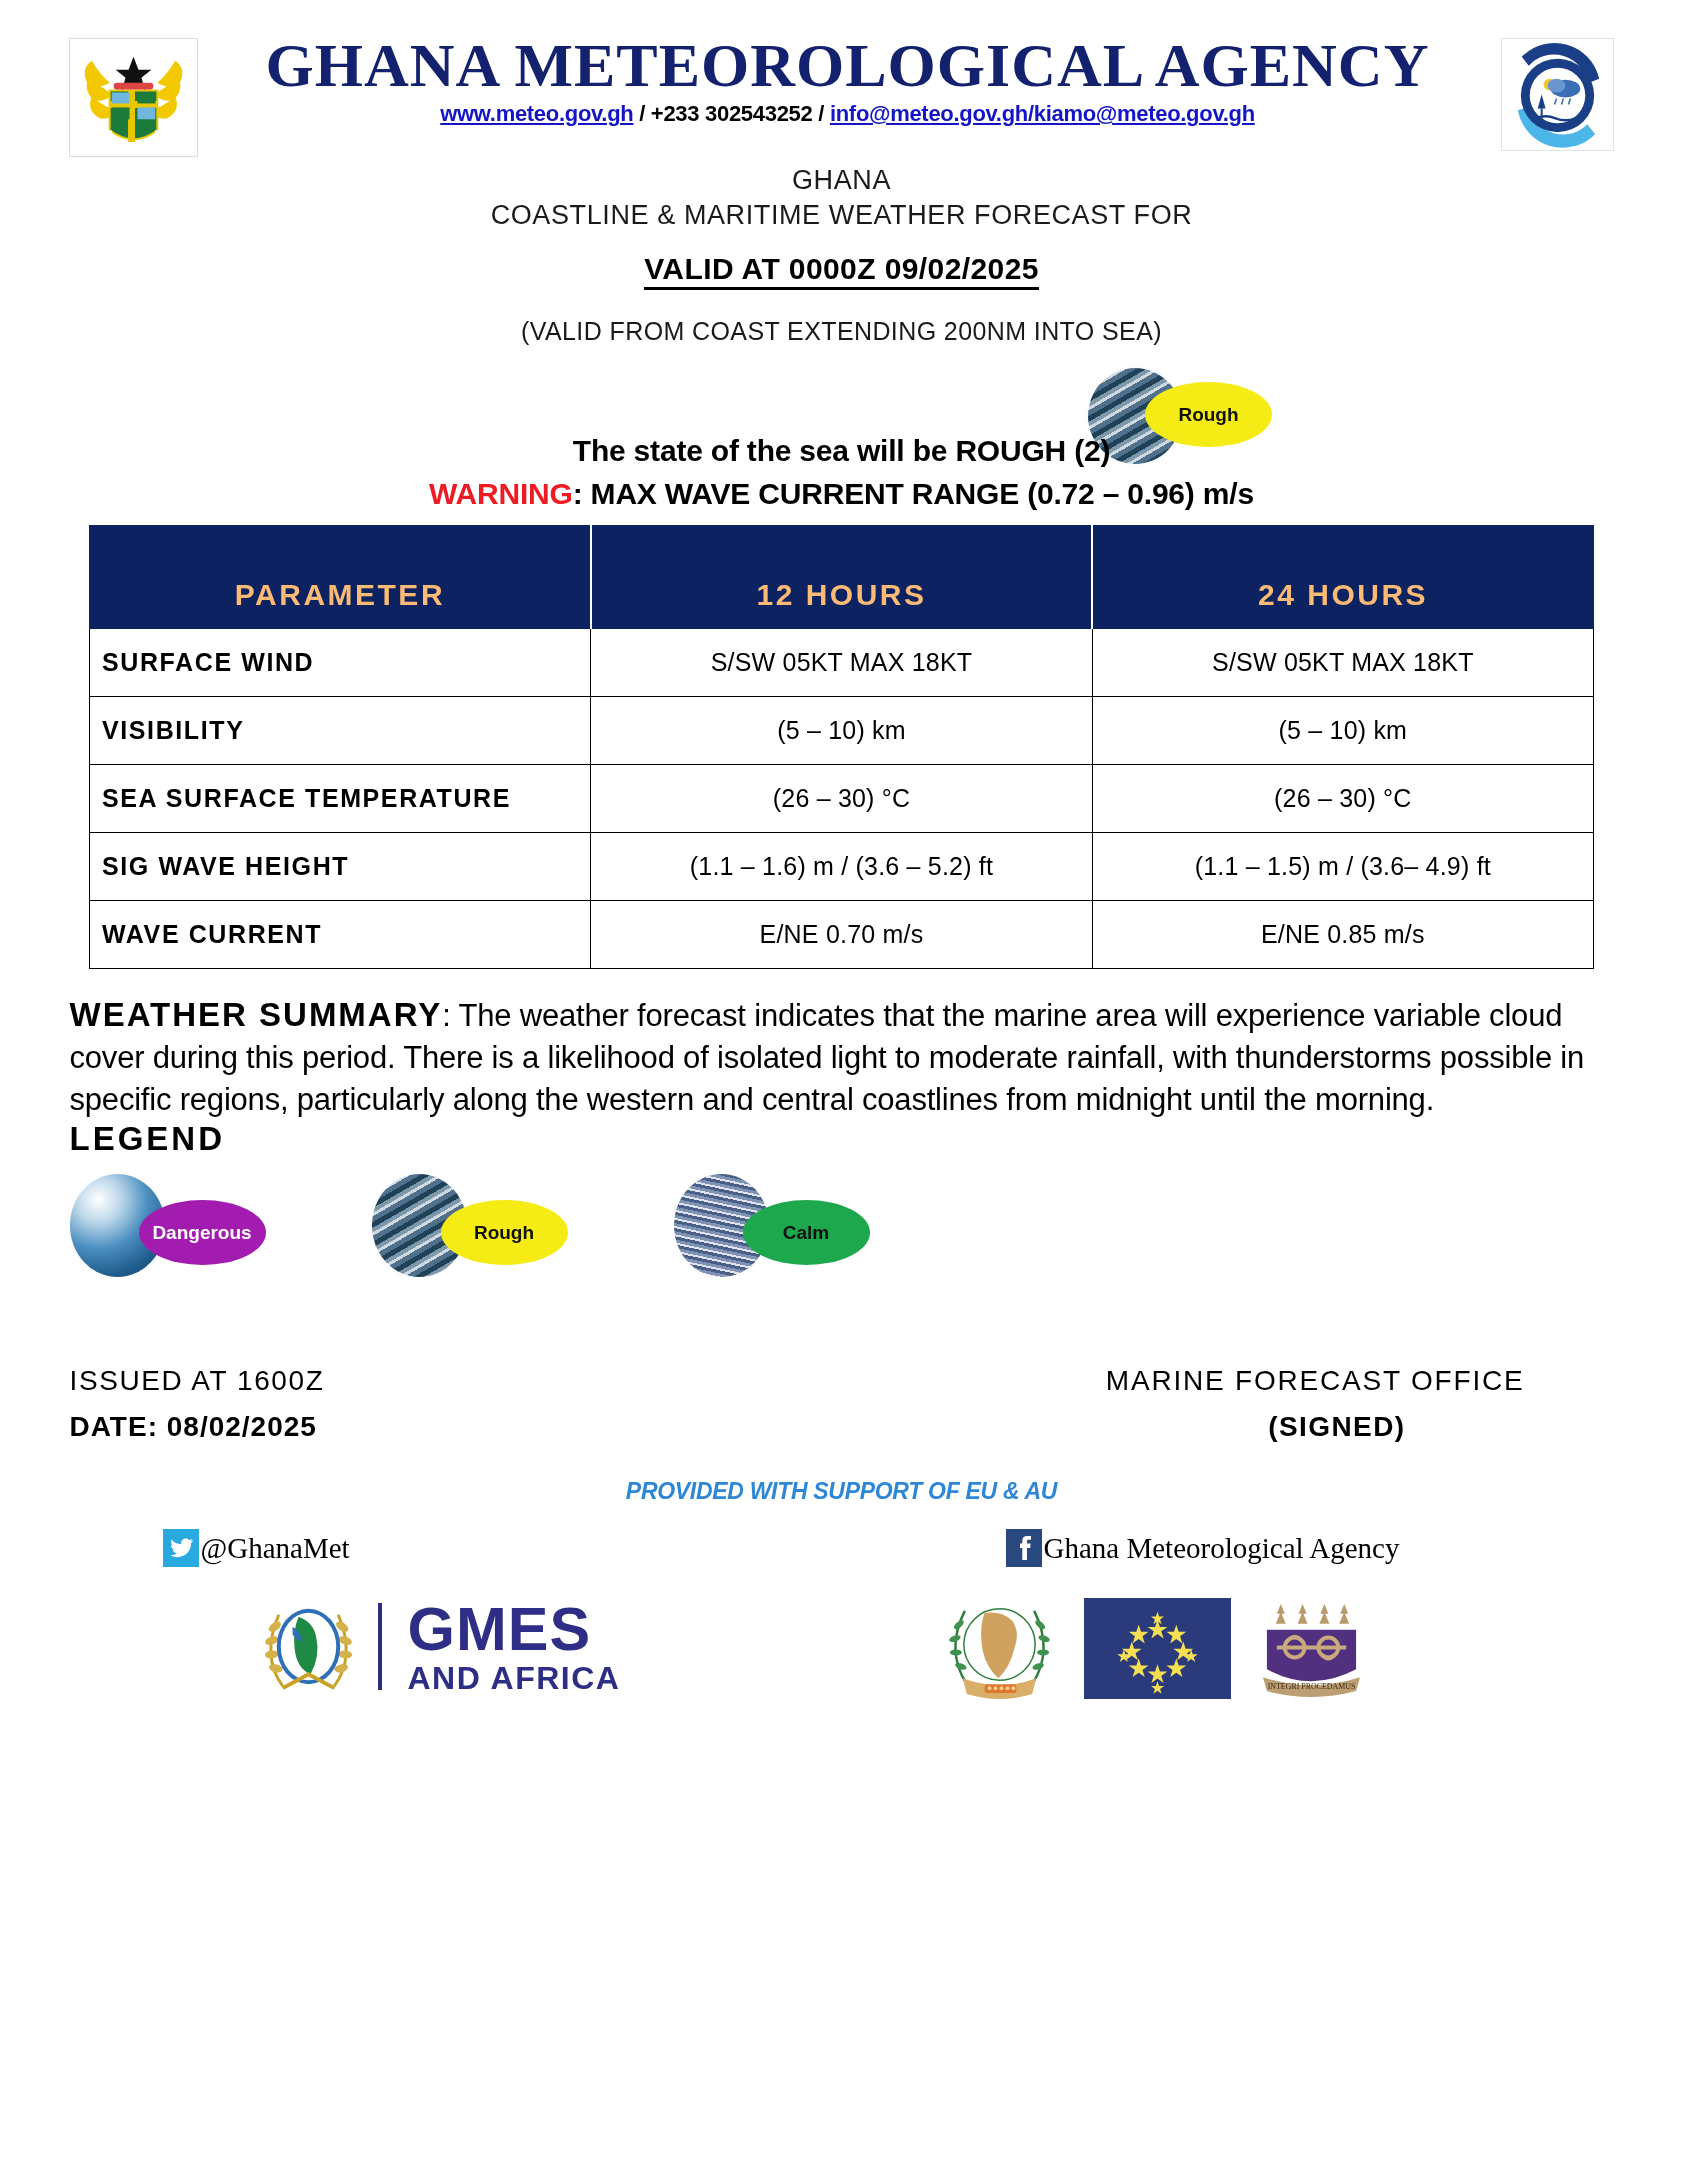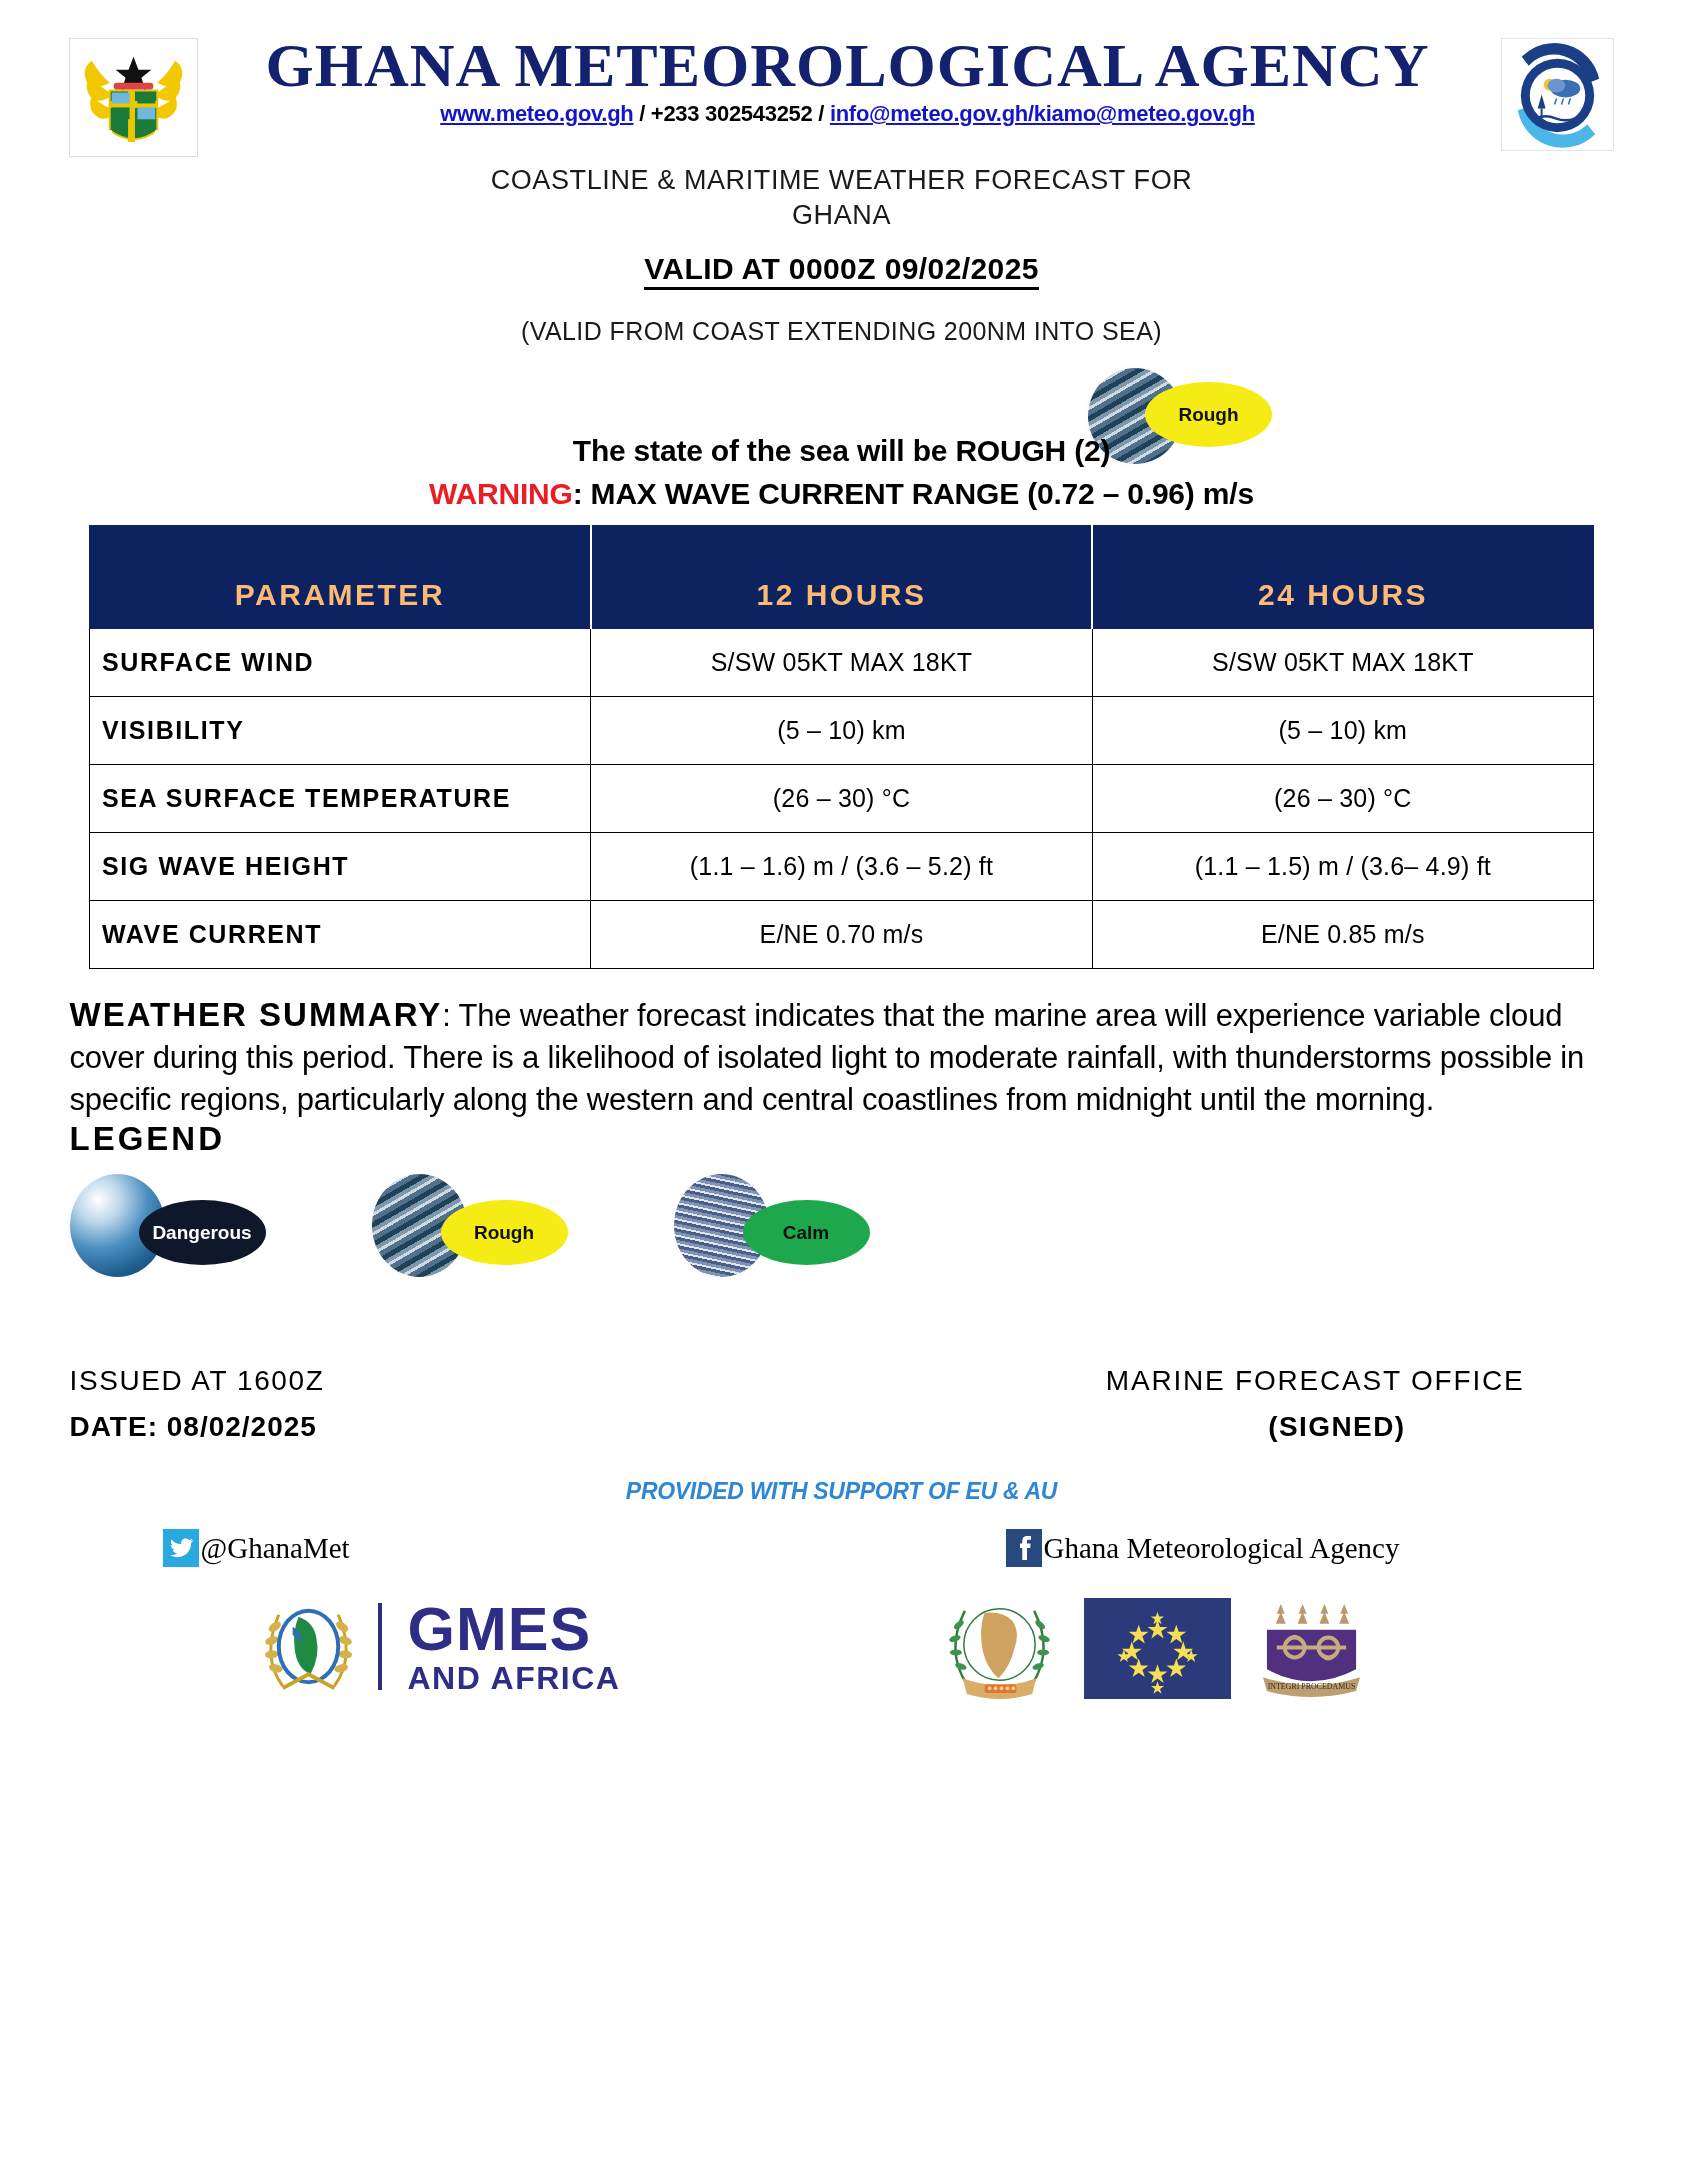--- a/index.html
+++ b/index.html
@@ -133,21 +133,21 @@
     width: 127px;
     height: 65px;
     border-radius: 50%;
     display: flex;
     align-items: center;
     justify-content: center;
     font-size: 19px;
     font-weight: bold;
   }
   .pill-rough { background: #f6ec15; color: #111; }
-  .pill-danger { background: #0f172a; color: #fff; }
+  .pill-danger { background: #a21caf; color: #fff; }
   .pill-calm  { background: #1ea84e; color: #111; }
 
   .sea-line {
     position: absolute;
     left: 0; right: 0;
     top: 74px;
     text-align: center;
     font-size: 30px;
     font-weight: bold;
     letter-spacing: -0.2px;
@@ -443,22 +443,22 @@
         <line x1="69" y1="60" x2="67" y2="66"></line>
       </g>
       <path d="M40 56 L44 70 L36 70 Z" fill="#1b3f86"></path>
       <rect x="39" y="70" width="2" height="10" fill="#1b3f86"></rect>
       <path d="M34 80 Q44 76 54 80 Q64 84 74 80" stroke="#1b3f86" stroke-width="2.5" fill="none"></path>
     </svg>
   </div>
 </div>
 
 <div class="subtitle">
+  <div>GHANA</div>
   <div>COASTLINE &amp; MARITIME WEATHER FORECAST FOR</div>
-  <div>GHANA</div>
 </div>
 
 <div class="valid-at">
   <span>VALID AT 0000Z 09/02/2025</span>
 </div>
 
 <div class="valid-range">(VALID FROM COAST EXTENDING 200NM INTO SEA)</div>
 
 <div class="sea-state-wrap">
   <div class="sea-badge">

